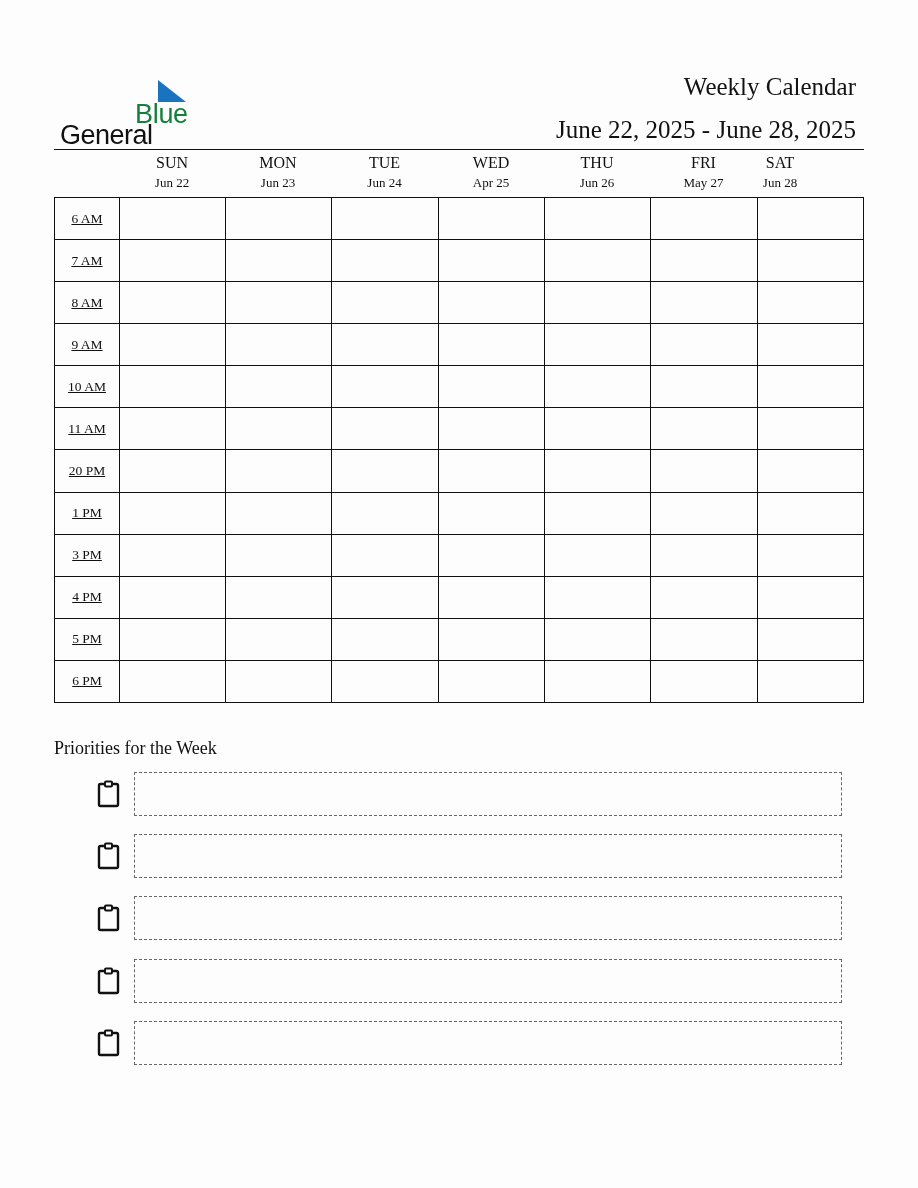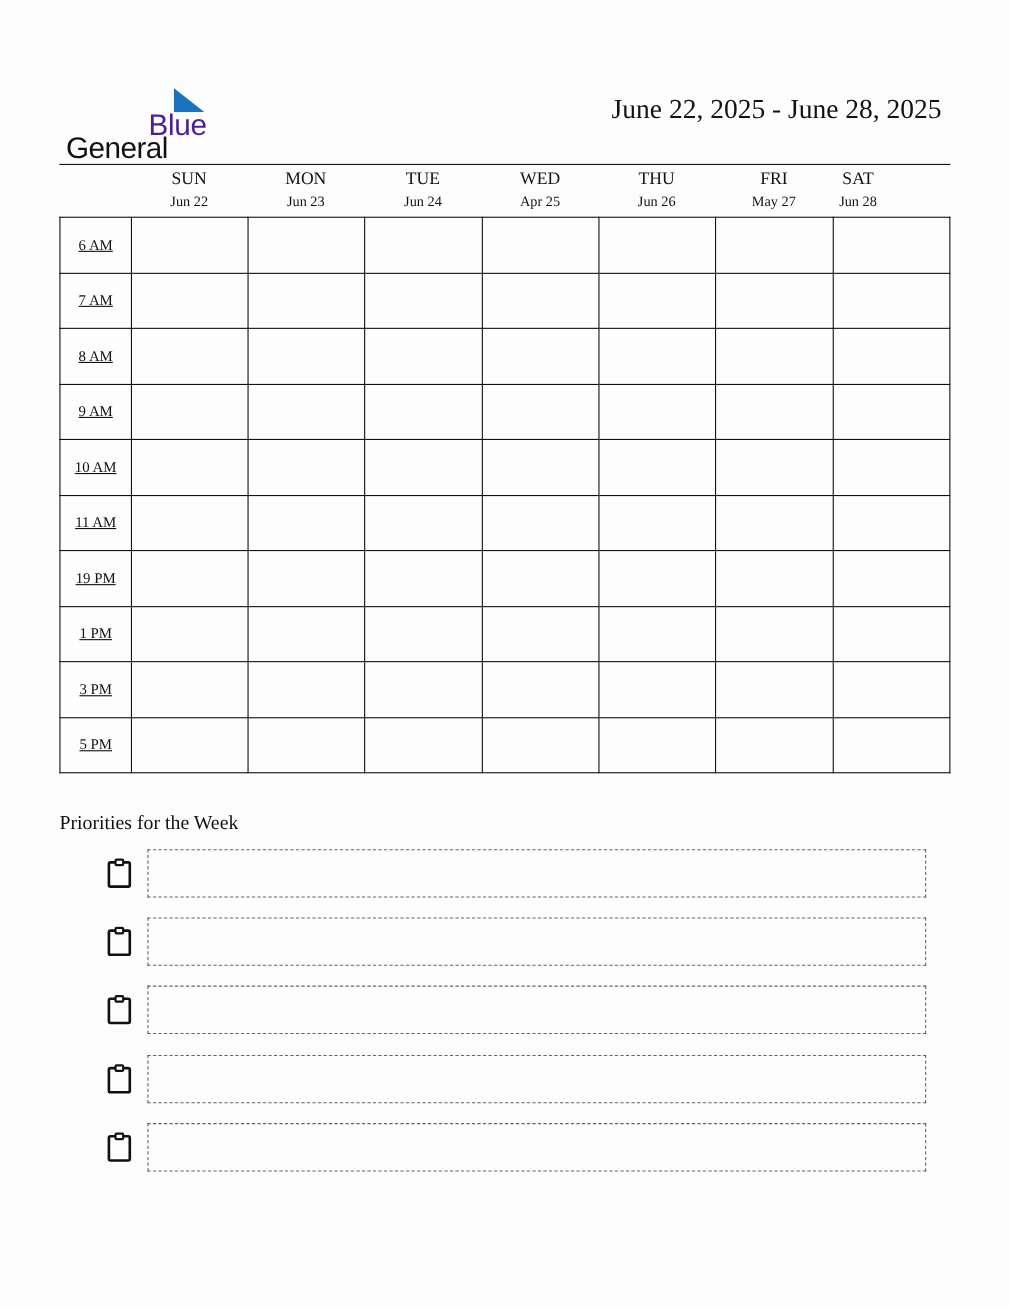--- a/index.html
+++ b/index.html
@@ -10,21 +10,21 @@
   }
   .logo { position: absolute; left: 60px; top: 74px; width: 140px; height: 56px; }
   .logo .general {
     position: absolute; left: 0; top: 0;
     font-family: "Liberation Sans", "DejaVu Sans", sans-serif;
     font-size: 27px; letter-spacing: -0.5px; color: #111; line-height: 34px; margin-top: 44px;
   }
   .logo .blue {
     position: absolute; left: 75px; top: 25px;
     font-family: "Liberation Sans", "DejaVu Sans", sans-serif;
-    font-size: 27px; letter-spacing: -0.3px; color: #4c1d95; line-height: 30px;
+    font-size: 27px; letter-spacing: -0.3px; color: #15803d; line-height: 30px;
   }
   .logo .tri { position: absolute; left: 98px; top: 6px; width: 28px; height: 22px; }
 
   .title-block {
     position: absolute; right: 62px; top: 72px; text-align: right;
     font-family: "Liberation Serif", "DejaVu Serif", serif;
   }
   .title-block .t1 { font-size: 25px; line-height: 30px; }
   .title-block .t2 { font-size: 25px; line-height: 32px; margin-top: 12px; }
 
@@ -59,20 +59,21 @@
 
 <div class="logo">
   <span class="general">General</span>
   <svg class="tri" viewBox="0 0 28 22">
     <polygon points="0,0 0,22 28,22" fill="#1a73be"></polygon>
   </svg>
   <span class="blue">Blue</span>
 </div>
 
 <div class="title-block">
+  <div class="t1">Weekly Calendar</div>
   <div class="t2">June 22, 2025 - June 28, 2025</div>
 </div>
 
 <div class="top-rule"></div>
 
 <div class="day-head" style="left:119px;width:106px;">
   <span class="dn">SUN</span>
   <span class="dd">Jun 22</span>
 </div>
 <div class="day-head" style="left:225px;width:106px;">
@@ -166,21 +167,21 @@
         <td class="time">11 AM</td>
         <td></td>
         <td></td>
         <td></td>
         <td></td>
         <td></td>
         <td></td>
         <td></td>
       </tr>
       <tr>
-        <td class="time">19 PM</td>
+        <td class="time">20 PM</td>
         <td></td>
         <td></td>
         <td></td>
         <td></td>
         <td></td>
         <td></td>
         <td></td>
       </tr>
       <tr>
         <td class="time">1 PM</td>
@@ -196,21 +197,41 @@
         <td class="time">3 PM</td>
         <td></td>
         <td></td>
         <td></td>
         <td></td>
         <td></td>
         <td></td>
         <td></td>
       </tr>
       <tr>
+        <td class="time">4 PM</td>
+        <td></td>
+        <td></td>
+        <td></td>
+        <td></td>
+        <td></td>
+        <td></td>
+        <td></td>
+      </tr>
+      <tr>
         <td class="time">5 PM</td>
+        <td></td>
+        <td></td>
+        <td></td>
+        <td></td>
+        <td></td>
+        <td></td>
+        <td></td>
+      </tr>
+      <tr>
+        <td class="time">6 PM</td>
         <td></td>
         <td></td>
         <td></td>
         <td></td>
         <td></td>
         <td></td>
         <td></td>
       </tr>
     </tbody>
 </table>

